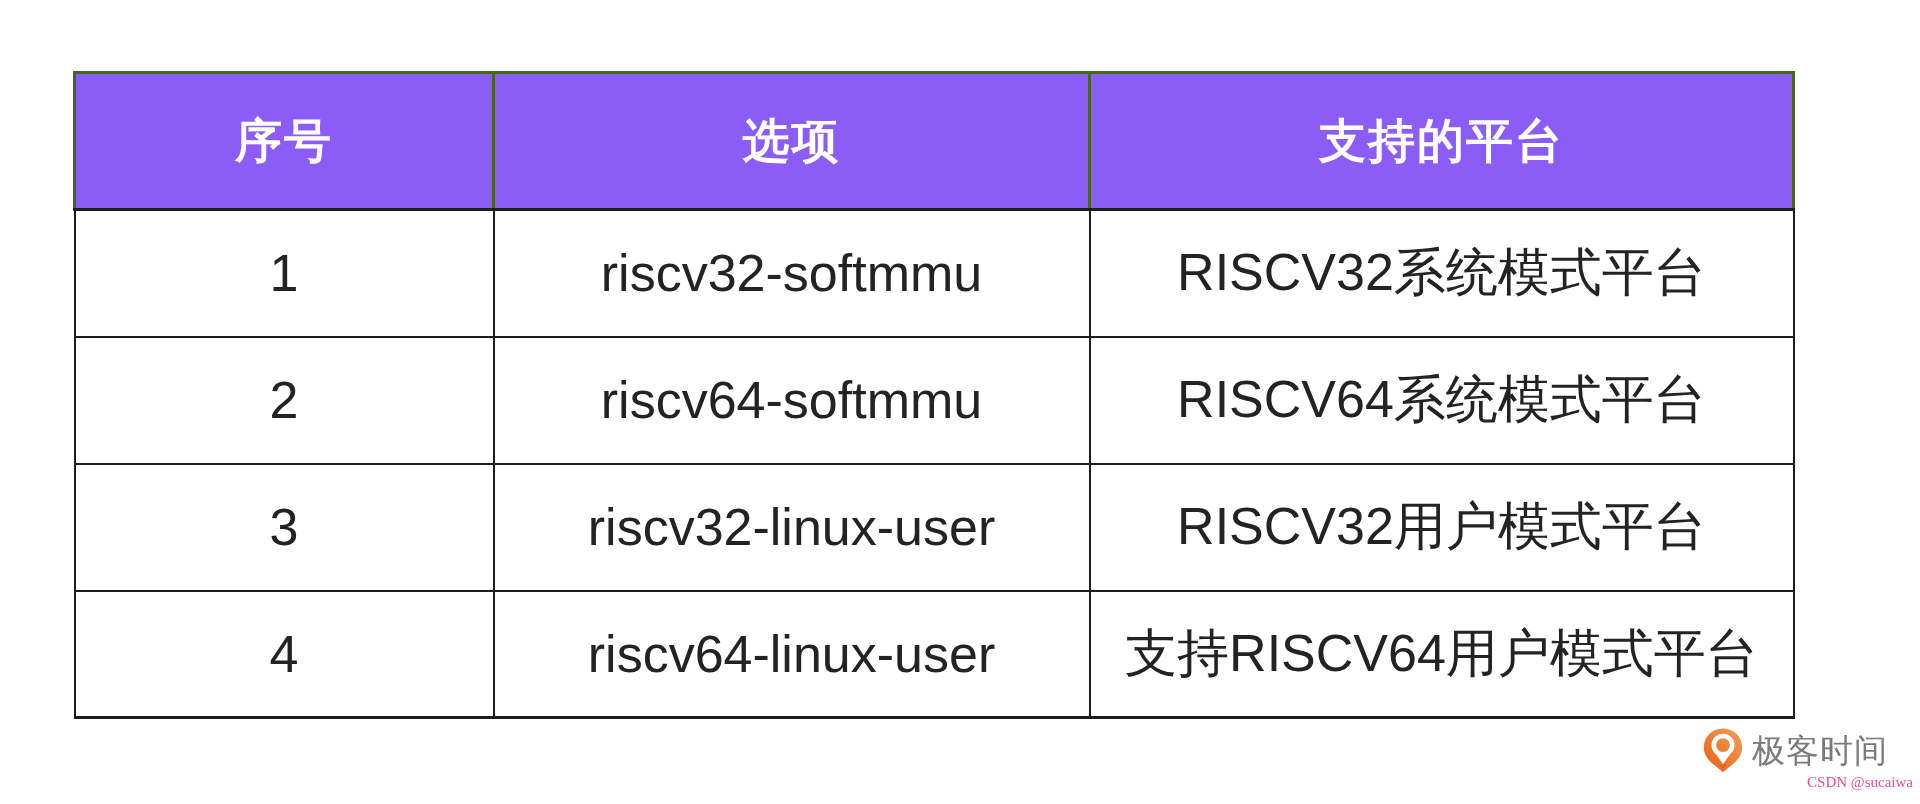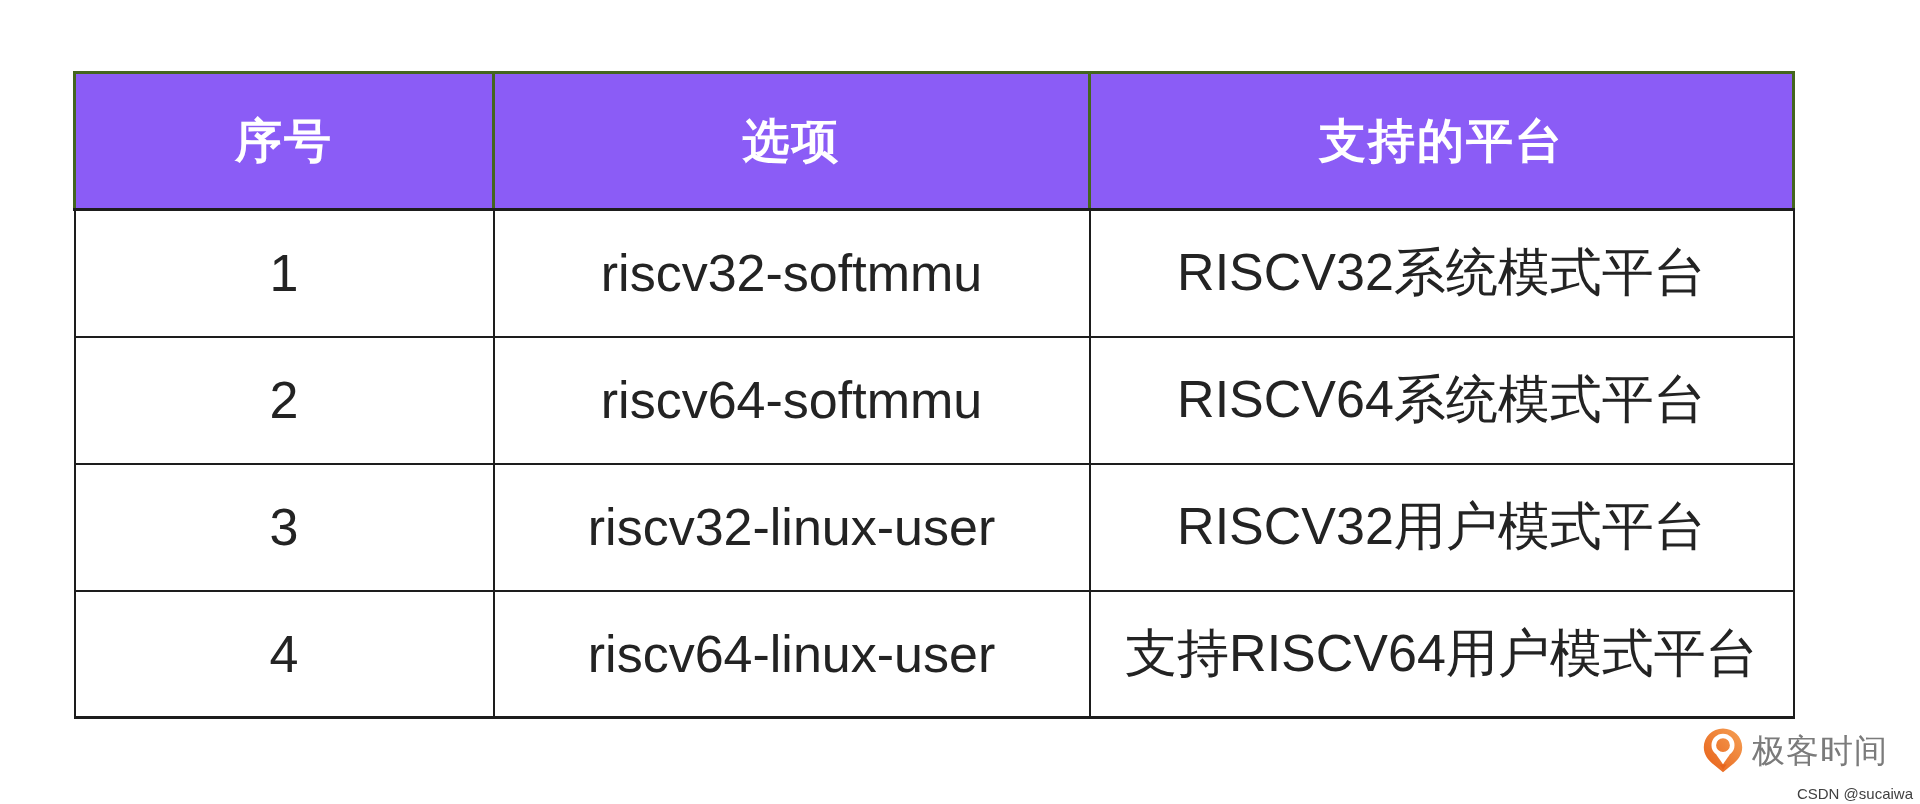--- a/index.html
+++ b/index.html
@@ -74,25 +74,26 @@
     flex: 0 0 auto;
   }
   .brand-name {
     color: #7b7b7b;
     font-size: 33px;
     letter-spacing: 1px;
     line-height: 1;
     white-space: nowrap;
   }
   .credit-line {
-    color: #404040;
+    color: #ec4899;
     font-size: 15px;
     text-align: right;
-    margin-top: 12px;
+    margin-top: 1px;
     white-space: nowrap;
+    font-family: Liberation Serif, serif;
   }
 </style>
 </head>
 <body>
 
 <div class="table-wrap">
   <table class="platform-table">
     <colgroup>
       <col class="c1">
         <col class="c2">

